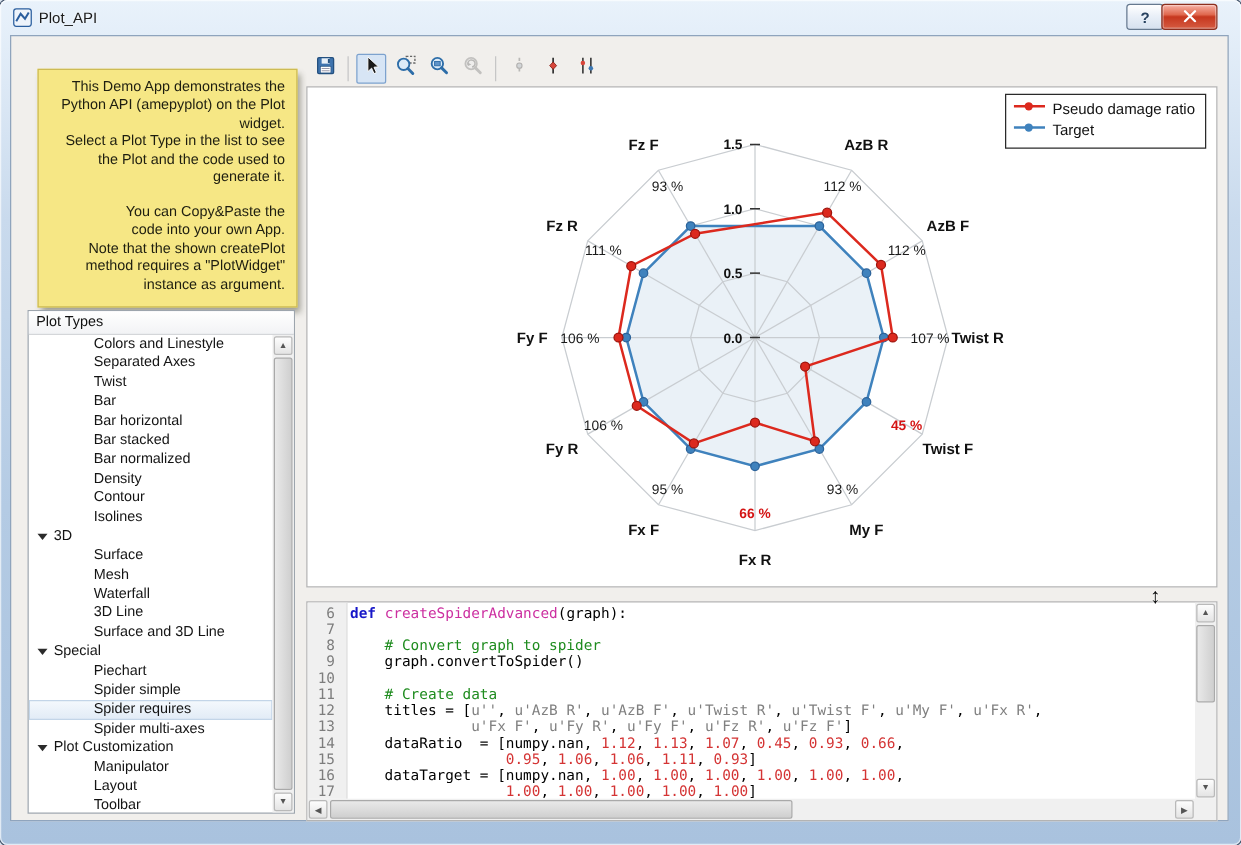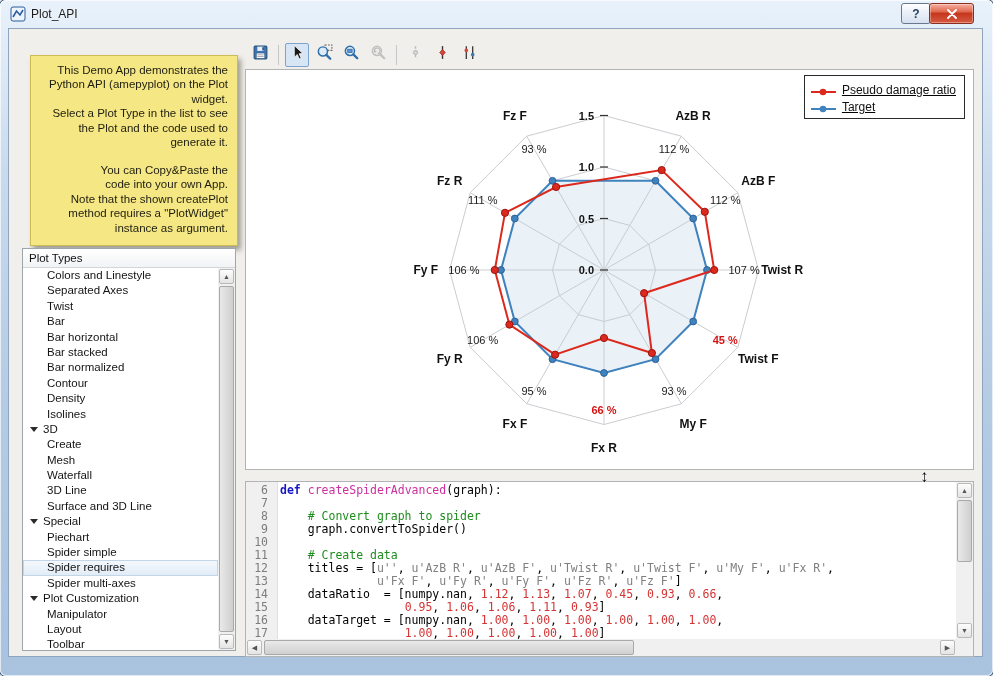--- a/index.html
+++ b/index.html
@@ -25,21 +25,21 @@
     box-shadow:3px 4px 5px rgba(60,60,40,.45);padding:7px 9px 10px 9px;box-sizing:border-box;}
   .note p{margin:0;font-size:11.5px;line-height:1.26;color:#1e1e10;text-align:right;}
   .note p.gap{margin-top:13px;margin-left:40px;}
 
   
   .ptlist{position:absolute;left:13px;top:219px;width:214px;height:403px;background:#fff;
     border:1px solid #9da5ad;box-sizing:border-box;}
   .pt-header{height:18px;line-height:18px;background:linear-gradient(#ffffff,#f2f3f5);
     border-bottom:1px solid #d4d6d9;font-size:11.5px;color:#111;padding-left:6px;}
   .pt-rows{position:absolute;left:0;top:19px;right:17px;bottom:0;overflow:hidden;}
-  .lrow{height:15.4px;line-height:15.4px;font-size:11.5px;padding-left:24px;position:relative;color:#141414;white-space:nowrap;}
+  .lrow{height:15.4px;line-height:15.4px;font-size:11.5px;padding-left:52px;position:relative;color:#141414;white-space:nowrap;}
   .lrow.parent{padding-left:20px;}
   .lrow.selected{background:linear-gradient(#f5f9fd,#e1ebf6);outline:1px solid #c3d5e8;outline-offset:-1px;}
   .marker{position:absolute;left:7px;top:5px;width:0;height:0;
     border-left:4px solid transparent;border-right:4px solid transparent;border-top:5px solid #2b2b2b;}
 
   
   .sb{position:absolute;background:#f0f0f0;}
   .sb-v{width:17px;}
   .sb-h{height:17px;}
   .arr{position:absolute;width:15px;height:15px;background:linear-gradient(#fdfdfd,#e4e4e4);
@@ -56,21 +56,21 @@
   .tbtn svg{width:17px;height:17px;}
   .tbtn.sel{background:#d7e5f5;border-color:#7da2ce;}
   .tbtn.dis{opacity:.45;}
   .tsep{width:1px;height:20px;background:#c6c6c6;margin:0 3px;}
 
   
   .plotpanel{position:absolute;left:236px;top:40px;width:729px;height:401px;background:#fff;
     border:1px solid #b3b3b3;box-sizing:border-box;}
   .legend{position:absolute;right:8px;top:5px;background:#fff;border:1px solid #2a2a2a;
     padding:4px 8px 4px 6px;}
-  .leg-row{display:flex;align-items:flex-end;gap:6px;height:17px;text-decoration:underline;}
+  .leg-row{display:flex;align-items:flex-start;gap:6px;height:17px;}
   .leg-row span{font-size:12px;color:#111;white-space:nowrap;}
 
   
   .codepanel{position:absolute;left:236px;top:452px;width:729px;height:176px;background:#fff;
     border:1px solid #b3b3b3;box-sizing:border-box;overflow:hidden;}
   .gutter{position:absolute;left:0;top:0;width:31px;bottom:17px;background:#f0f0f0;border-right:1px solid #e0e0e0;}
   .codelines{position:absolute;left:0;top:2px;right:17px;}
   .codeline{white-space:pre;font-family:"DejaVu Sans Mono","Liberation Mono",monospace;font-size:11.5px;line-height:13px;}
   .ln{display:inline-block;width:22px;text-align:right;color:#7d7d7d;padding-right:12px;}
   .c-kw{color:#1616c8;font-weight:bold;}
@@ -118,25 +118,25 @@
       <div class="ptlist">
         <div class="pt-header">Plot Types</div>
         <div class="pt-rows" id="ptRows">
             <div class="lrow"><span>Colors and Linestyle</span></div>
             <div class="lrow"><span>Separated Axes</span></div>
             <div class="lrow"><span>Twist</span></div>
             <div class="lrow"><span>Bar</span></div>
             <div class="lrow"><span>Bar horizontal</span></div>
             <div class="lrow"><span>Bar stacked</span></div>
             <div class="lrow"><span>Bar normalized</span></div>
+            <div class="lrow"><span>Density</span></div>
             <div class="lrow"><span>Contour</span></div>
-            <div class="lrow"><span>Density</span></div>
             <div class="lrow"><span>Isolines</span></div>
             <div class="lrow parent"><span class="marker"></span><span>3D</span></div>
-            <div class="lrow"><span>Create</span></div>
+            <div class="lrow"><span>Surface</span></div>
             <div class="lrow"><span>Mesh</span></div>
             <div class="lrow"><span>Waterfall</span></div>
             <div class="lrow"><span>3D Line</span></div>
             <div class="lrow"><span>Surface and 3D Line</span></div>
             <div class="lrow parent"><span class="marker"></span><span>Special</span></div>
             <div class="lrow"><span>Piechart</span></div>
             <div class="lrow"><span>Spider simple</span></div>
             <div class="lrow selected"><span>Spider requires</span></div>
             <div class="lrow"><span>Spider multi-axes</span></div>
             <div class="lrow parent"><span class="marker"></span><span>Plot Customization</span></div>

